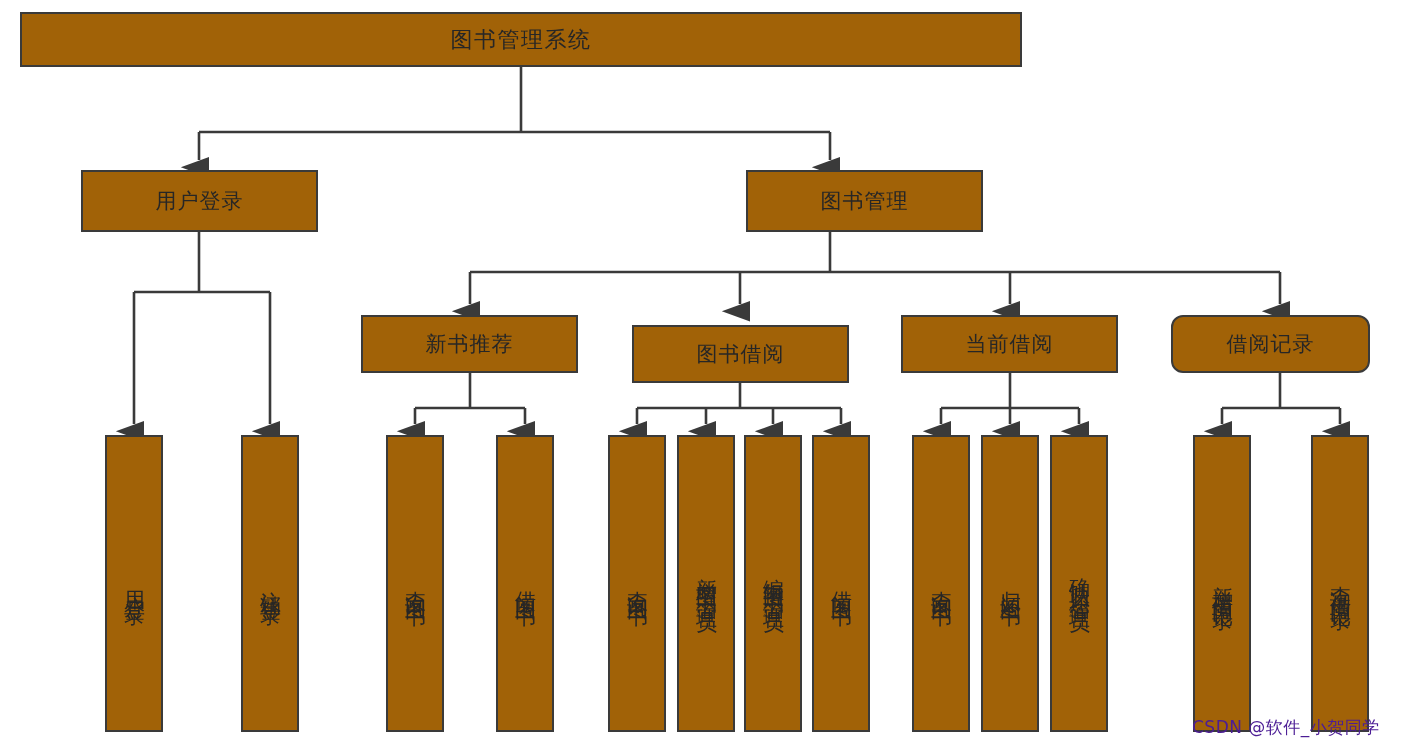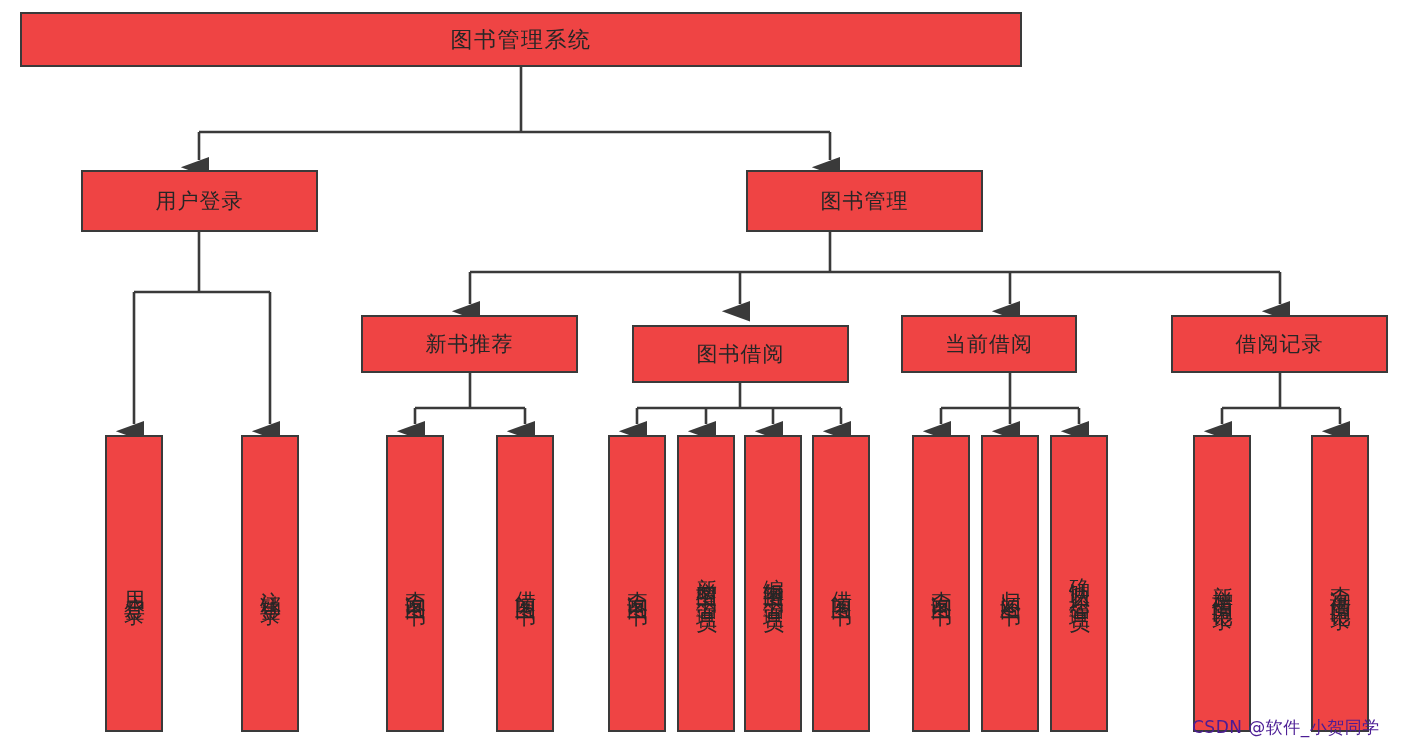--- a/index.html
+++ b/index.html
@@ -16,21 +16,21 @@
   }
   svg#wires{
     position:absolute;
     left:0; top:0;
     width:1405px; height:747px;
     pointer-events:none;
   }
   .node{
     position:absolute;
     box-sizing:border-box;
-    background:#ef4444;
+    background:#a16207;
     border:2px solid #3a3a3a;
     display:flex;
     align-items:center;
     justify-content:center;
     color:#262626;
   }
   .node .lbl{
     display:block;
     text-align:center;
     line-height:1.18;
@@ -132,24 +132,24 @@
   <div class="node horiz" style="left:711px;top:170px;width:237px;height:62px;margin-left:35px;">
     <span class="lbl">图书管理</span>
   </div>
 
   <div class="node horiz" style="left:361px;top:315px;width:217px;height:58px;">
     <span class="lbl">新书推荐</span>
   </div>
   <div class="node horiz" style="left:632px;top:325px;width:217px;height:58px;">
     <span class="lbl">图书借阅</span>
   </div>
-  <div class="node horiz" style="left:901px;top:315px;width:176px;height:58px;">
+  <div class="node horiz" style="left:901px;top:315px;width:217px;height:58px;">
     <span class="lbl">当前借阅</span>
   </div>
-  <div class="node horiz" style="left:1171px;top:315px;width:217px;height:58px;">
+  <div class="node horiz" style="left:1171px;top:315px;width:199px;height:58px;border-radius:12px;">
     <span class="lbl">借阅记录</span>
   </div>
 
   <div class="node vert" style="left:105px;top:435px;width:58px;height:297px;">
     <span class="lbl">用户登录</span>
   </div>
   <div class="node vert" style="left:241px;top:435px;width:58px;height:297px;">
     <span class="lbl">注销登录</span>
   </div>
 

